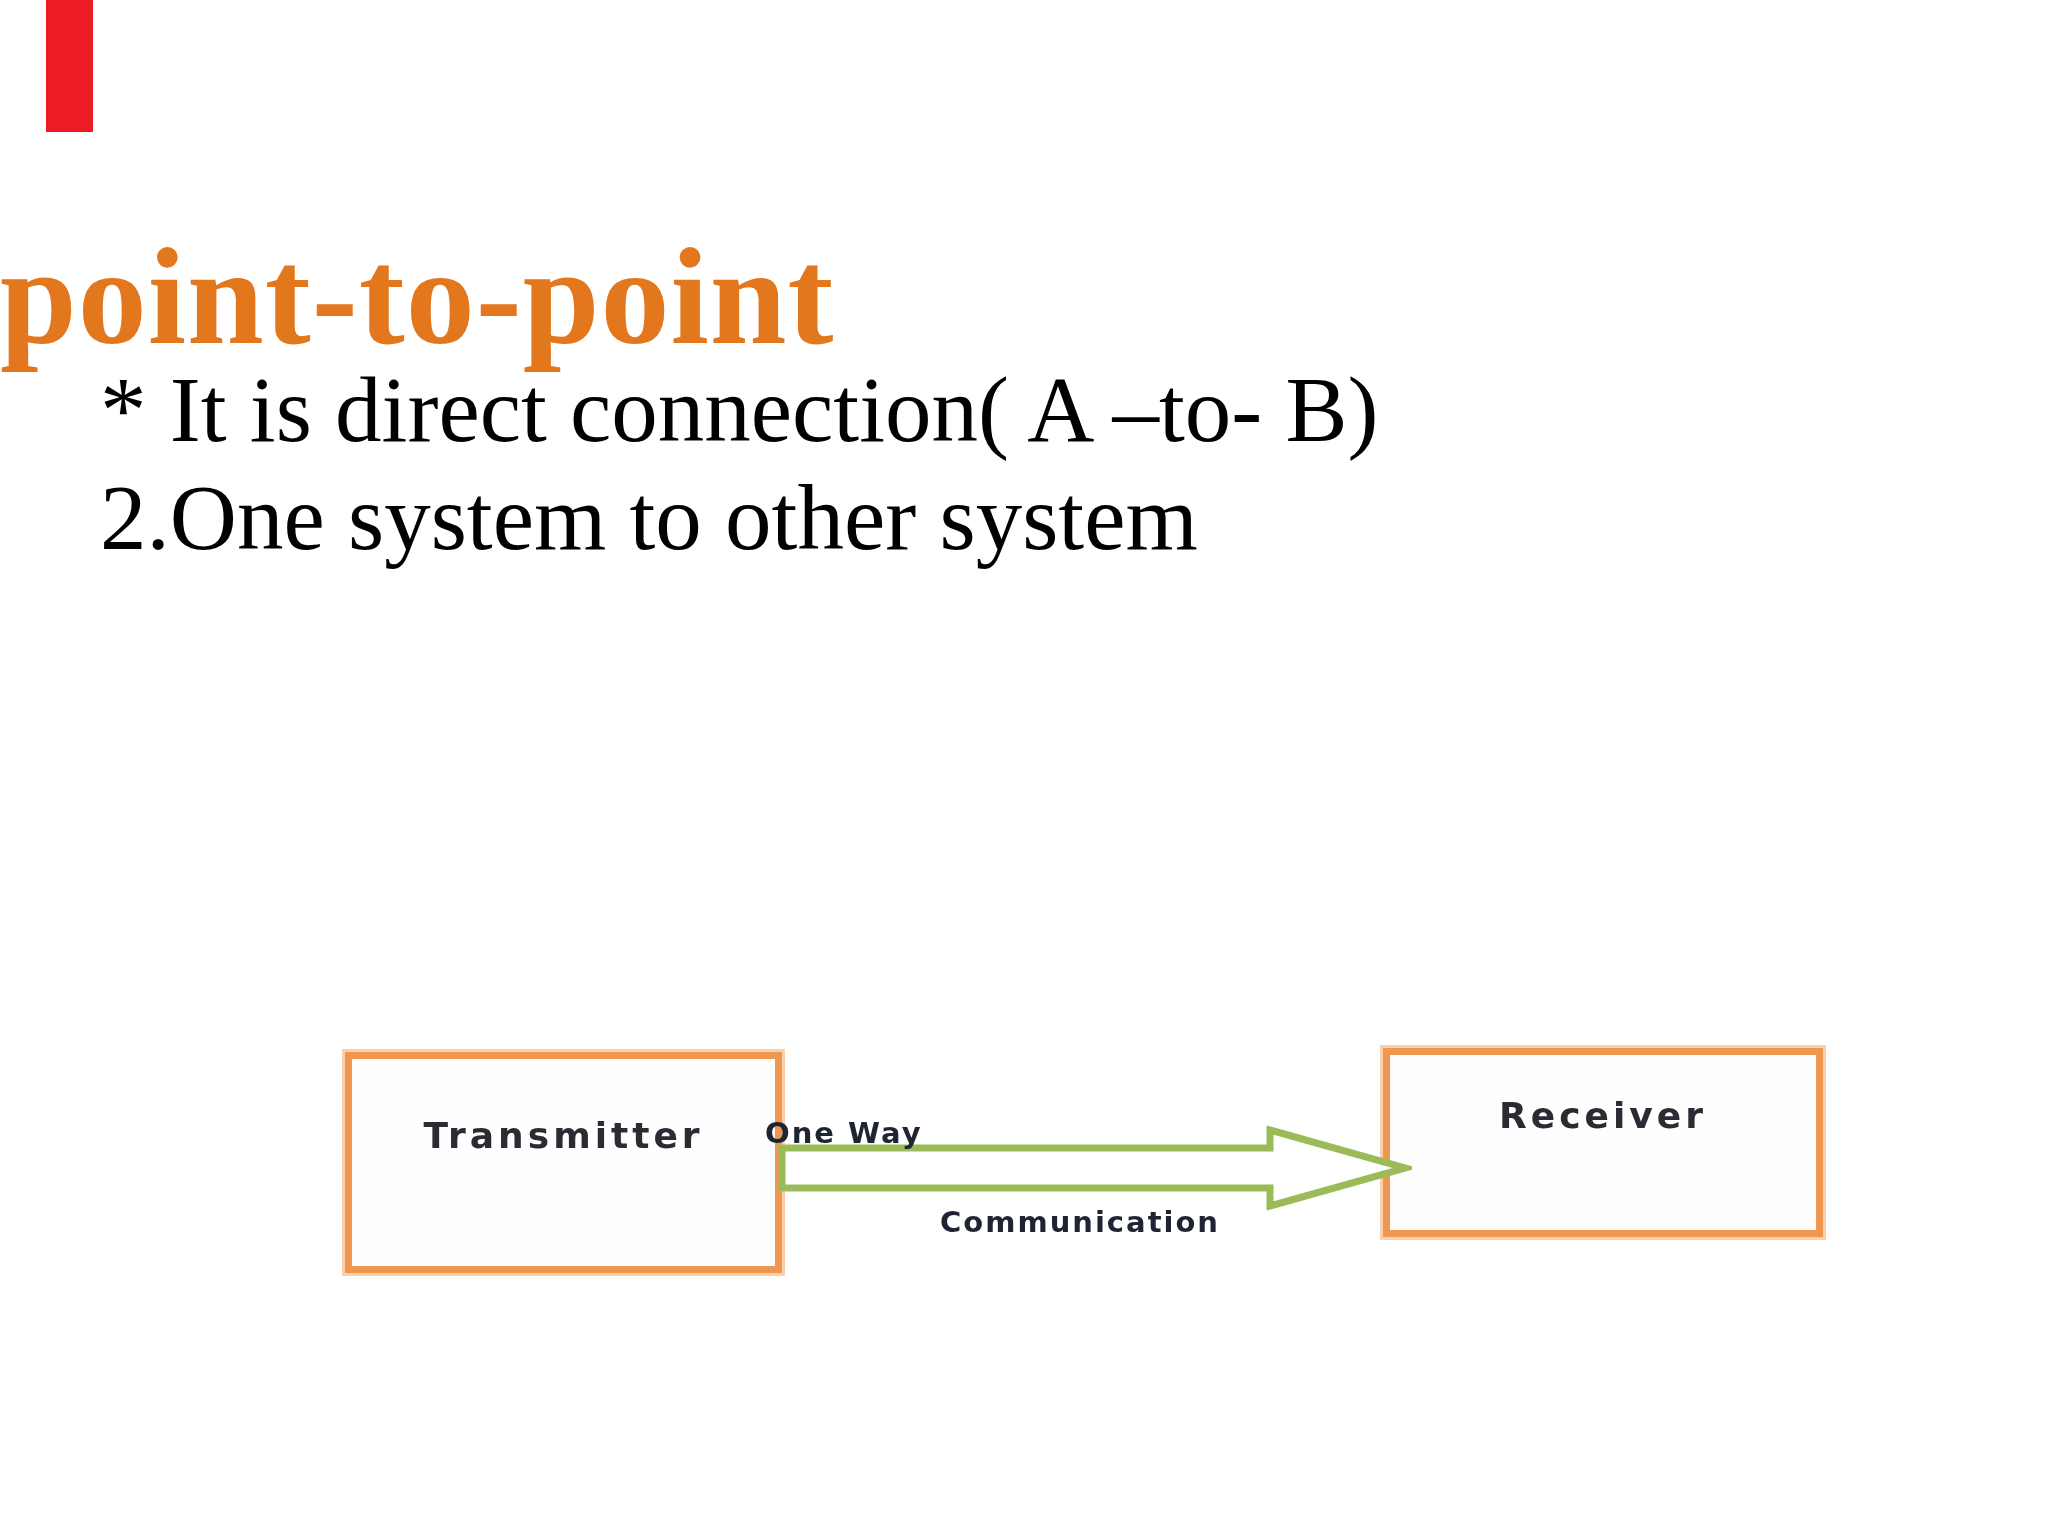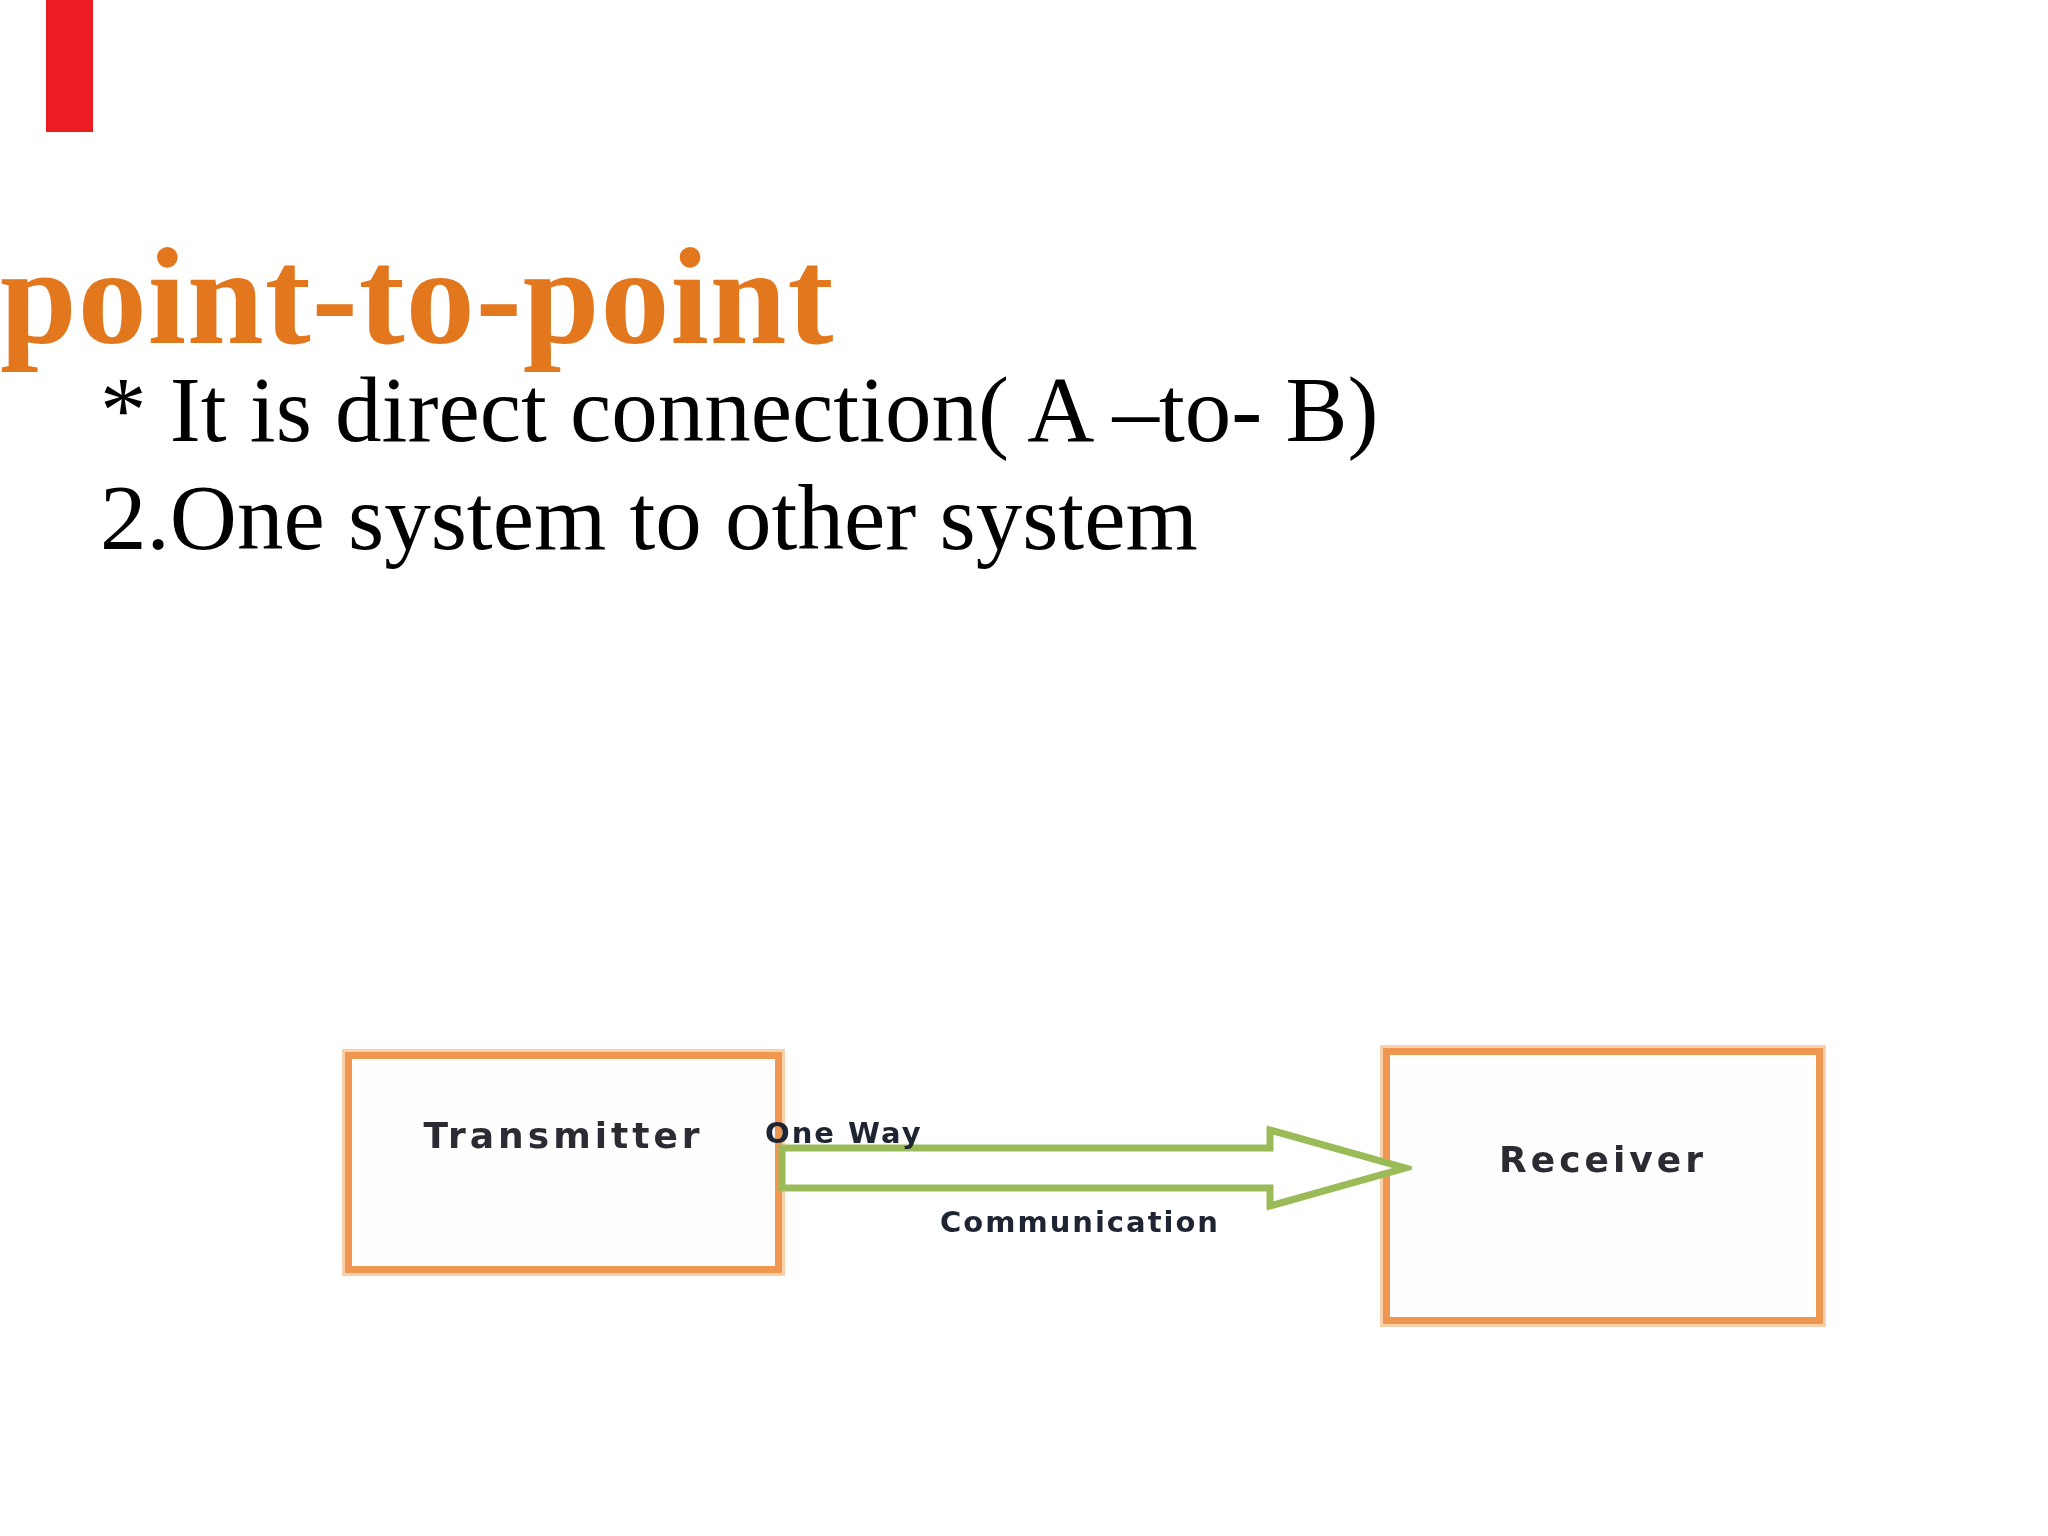--- a/index.html
+++ b/index.html
@@ -48,21 +48,21 @@
     position:absolute;
     box-sizing:border-box;
     border:7px solid #EF9750;
     box-shadow:0 0 0 3px #F8D0AC;
     background:#FEFEFE;
     display:flex;
     align-items:center;
     justify-content:center;
   }
   .box-transmitter { left:345px; top:1052px; width:437px; height:221px; }
-  .box-receiver    { left:1383px; top:1048px; width:440px; height:276px; }
+  .box-receiver    { left:1383px; top:1048px; width:440px; height:189px; }
 
   .box-label {
     font-family:"DejaVu Sans", "Liberation Sans", sans-serif;
     font-size:36px;
     letter-spacing:4px;
     color:#2B2B33;
     margin-bottom:54px;
     font-weight:bold;
   }
 

